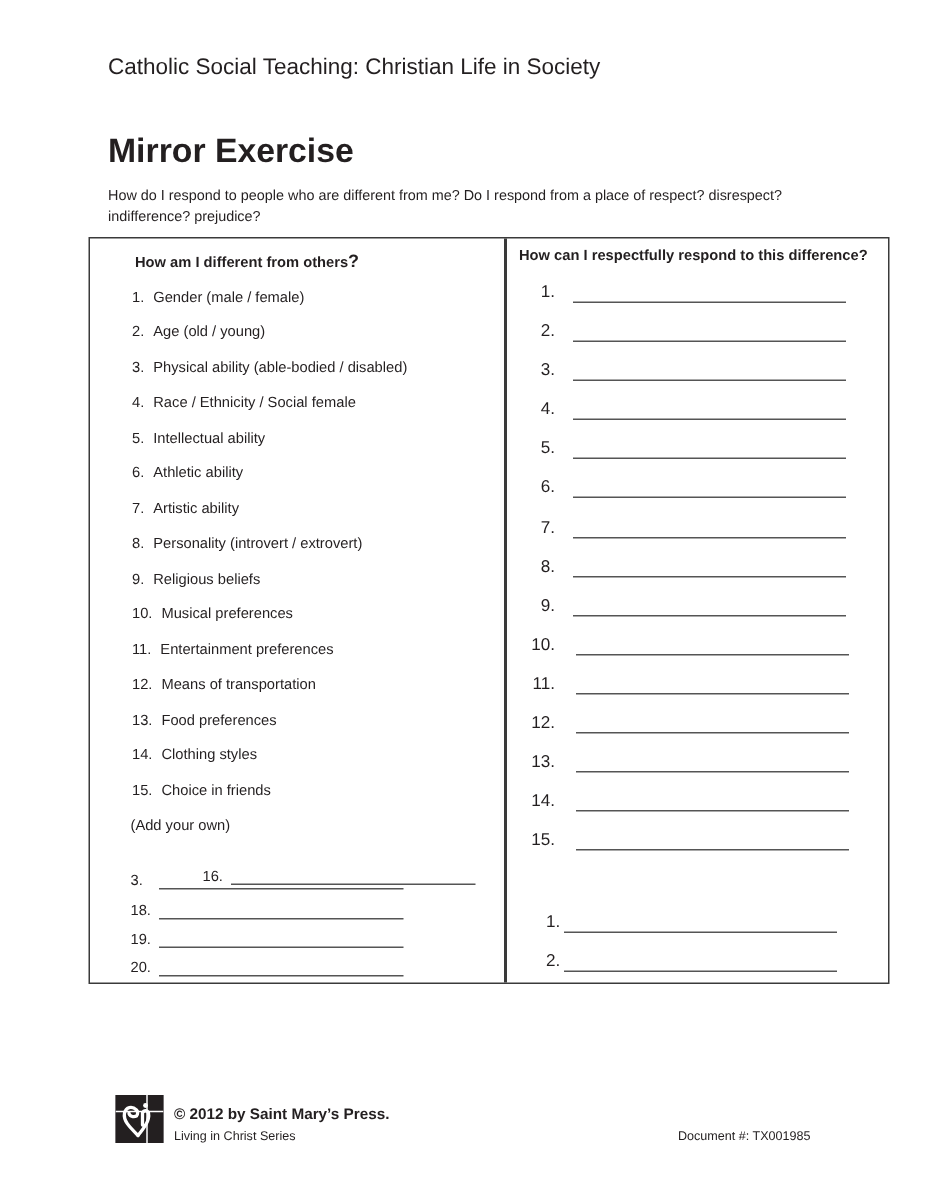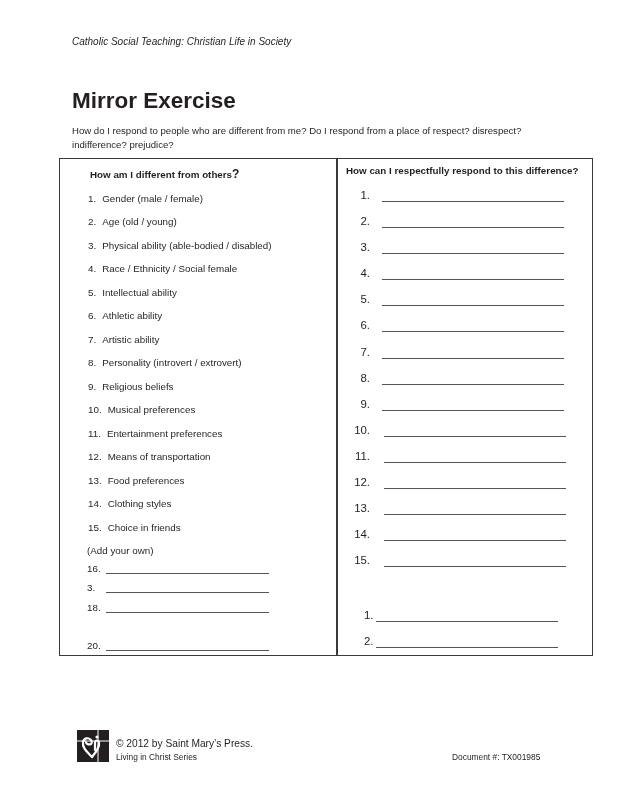--- a/index.html
+++ b/index.html
@@ -1,19 +1,19 @@
 <!DOCTYPE html>
 <html><head>
 <meta charset="utf-8">
 <style>
   * { box-sizing: border-box; margin: 0; padding: 0; }
   html, body { width: 618px; height: 800px; background: #ffffff; overflow: hidden; }
   body { position: relative; font-family: "Liberation Sans", sans-serif; color: #231f20; }
 
-  .series-title { position: absolute; left: 72px; top: 36px; font-size: 10px; font-style: italic; color: #231f20; }
+  .series-title { position: absolute; left: 72px; top: 36px; font-size: 15px; color: #231f20; }
   .page-title { position: absolute; left: 72px; top: 88px; font-size: 22.5px; font-weight: bold; color: #231f20; letter-spacing: 0px; }
   .intro { position: absolute; left: 72px; top: 124px; width: 470px; font-size: 9.6px; line-height: 14px; color: #231f20; }
 
   .worksheet { position: absolute; left: 59px; top: 158px; width: 534px; height: 498px; border: 1.6px solid #3a3a3a; }
   .divider { position: absolute; left: 276px; top: 0; width: 1.6px; height: 100%; background: #3a3a3a; }
 
   .left-col, .right-col { position: absolute; top: 0; height: 100%; }
   .left-col { left: 0; width: 276px; }
   .right-col { left: 278px; width: 254px; text-decoration: underline; }
 
@@ -35,21 +35,21 @@
   .resp-row { position: absolute; left: 0; height: 16px; width: 250px; }
   .resp-row .num { position: absolute; right: 218px; top: 0; font-size: 11.4px; color: #231f20; text-align: right; }
   .resp-row .line { position: absolute; left: 44px; top: 12px; width: 182px; height: 1px; background: #555; }
   .resp-row.two-digit .line { left: 46px; }
 
   .extra-row { position: absolute; left: 0; height: 16px; width: 250px; }
   .extra-row .num { position: absolute; left: 26px; top: 0; font-size: 11.4px; color: #231f20; }
   .extra-row .line { position: absolute; left: 38px; top: 12px; width: 182px; height: 1px; background: #555; }
 
   .footer-logo { position: absolute; left: 77px; top: 730px; width: 32px; height: 32px; background: #231f20; }
-  .copyright { position: absolute; left: 116px; top: 738px; font-size: 10.2px; color: #231f20; }
+  .copyright { position: absolute; left: 116px; top: 738px; font-size: 10.2px; color: #231f20; font-weight: bold; }
   .series { position: absolute; left: 116px; top: 752px; font-size: 8.4px; color: #231f20; }
   .docnum { position: absolute; left: 452px; top: 752px; font-size: 8.4px; color: #231f20; }
 </style>
 </head>
 <body>
 
 <div class="series-title">Catholic Social Teaching: Christian Life in Society</div>
 <div class="page-title">Mirror Exercise</div>
 <div class="intro">How do I respond to people who are different from me? Do I respond from a place of respect? disrespect? indifference? prejudice?</div>
 
@@ -70,30 +70,34 @@
     <div class="item" style="top:222px;"><span class="num">9.</span><span class="lbl">Religious beliefs</span></div>
     <div class="item" style="top:245px;"><span class="num">10.</span><span class="lbl">Musical preferences</span></div>
     <div class="item" style="top:269px;"><span class="num">11.</span><span class="lbl">Entertainment preferences</span></div>
     <div class="item" style="top:292px;"><span class="num">12.</span><span class="lbl">Means of transportation</span></div>
     <div class="item" style="top:316px;"><span class="num">13.</span><span class="lbl">Food preferences</span></div>
     <div class="item" style="top:339px;"><span class="num">14.</span><span class="lbl">Clothing styles</span></div>
     <div class="item" style="top:363px;"><span class="num">15.</span><span class="lbl">Choice in friends</span></div>
 
     <div class="add-label">(Add your own)</div>
 
-    <div class="blank-row" style="top:404px;">
+    <div class="blank-row" style="top:420px;margin-left:48px;">
         <span class="num">16.</span>
         <span class="line"></span>
       </div>
     <div class="blank-row" style="top:423px;">
         <span class="num">3.</span>
         <span class="line"></span>
       </div>
     <div class="blank-row" style="top:443px;">
         <span class="num">18.</span>
+        <span class="line"></span>
+      </div>
+    <div class="blank-row" style="top:462px;">
+        <span class="num">19.</span>
         <span class="line"></span>
       </div>
     <div class="blank-row" style="top:481px;">
         <span class="num">20.</span>
         <span class="line"></span>
       </div>
   </div>
 
   <div class="right-col">
     <div class="col-head">How can I respectfully respond to this difference?</div>

